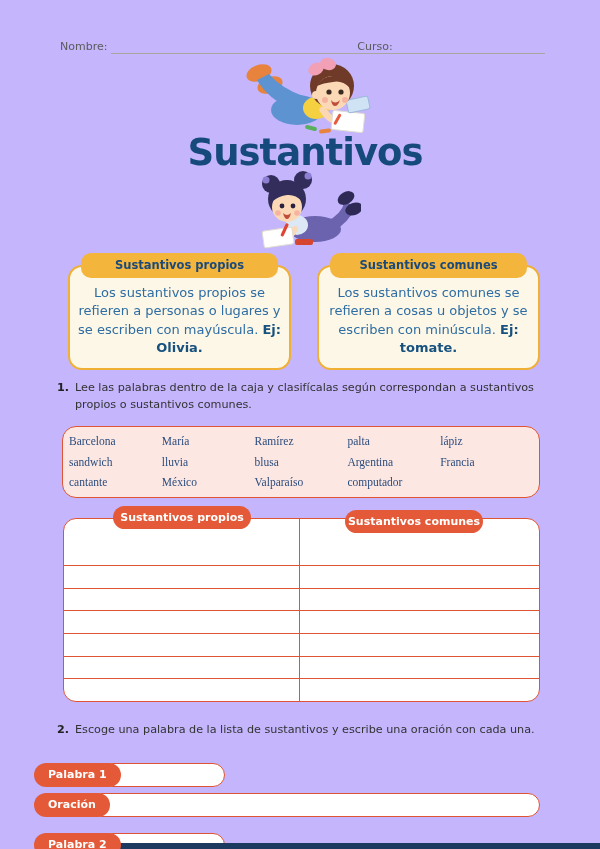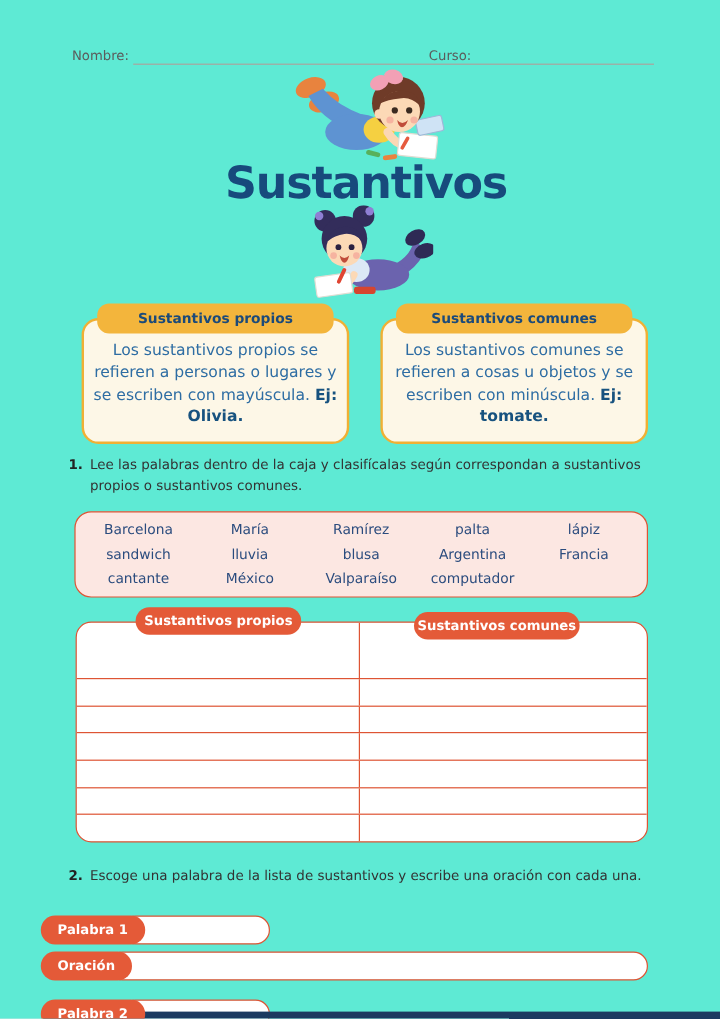--- a/index.html
+++ b/index.html
@@ -1,17 +1,17 @@
 <!DOCTYPE html>
 <html><head>
 <meta charset="utf-8">
 <style>
   html,body{margin:0;padding:0;background:#e8e8e8;}
   .page{
-    width:600px;height:849px;position:relative;background:#5eead4;
+    width:600px;height:849px;position:relative;background:#c4b5fd;
     font-family:"DejaVu Sans",sans-serif;overflow:hidden;margin:0 auto;
   }
   
   .top-row{display:flex;align-items:baseline;padding:40px 55px 0 60px;font-size:11px;color:#5b5b5b;}
   .top-label{white-space:nowrap;position:relative;z-index:1;}
   .rule{flex:1;display:flex;align-items:baseline;border-bottom:1px solid #aaa59d;margin-left:4px;}
   .rule .sp1{flex:1.55;}
   .rule .sp2{flex:1;}
   .rule .top-label{padding:0 4px;margin-left:12px;}
   
@@ -25,21 +25,21 @@
     border-radius:10px;text-align:center;font-weight:bold;font-size:11.5px;color:#1B4A7A;padding:5px 0 6px;}
   .card-body{background:#FDF7E7;border:2px solid #F0B034;border-radius:14px;padding:17px 8px 10px;
     text-align:center;font-size:13px;color:#2E6DA3;line-height:1.42;}
   .card-example{font-weight:bold;color:#17527F;}
   
   .instr{display:flex;padding:10px 56px 0 57px;font-size:11.2px;color:#333;line-height:1.5;}
   .instr-num{font-weight:bold;width:18px;flex:none;color:#222;}
   
   .word-box{margin:13px 60px 0 62px;background:#FCE7E2;border:1.6px solid #DE5434;border-radius:14px;padding:4px 6px;}
   .word-grid{display:grid;grid-template-columns:repeat(5,1fr);}
-  .word{text-align:center;font-size:11.5px;color:#2B4C7E;line-height:20.5px;}
+  .word{text-align:left;font-size:11.5px;color:#2B4C7E;line-height:20.5px;font-family:Liberation Serif, serif;}
   
   .ctable-wrap{position:relative;margin:20px 60px 0 63px;}
   .tpill{position:absolute;background:#E45A38;color:#fff;font-weight:bold;font-size:11px;
     border-radius:14px;padding:5px 0;text-align:center;z-index:3;}
   .tpill.left{left:50px;width:138px;top:-12px;}
   .tpill.right{left:282px;width:138px;top:-8px;}
   .ctable{border:1.6px solid #DE5434;border-radius:13px;height:182px;display:flex;flex-direction:column;
     overflow:hidden;background:#fff;}
   .trow{display:flex;flex:1;border-top:1.6px solid #DE5434;}
   .trow.first{flex:none;height:46px;border-top:none;}

